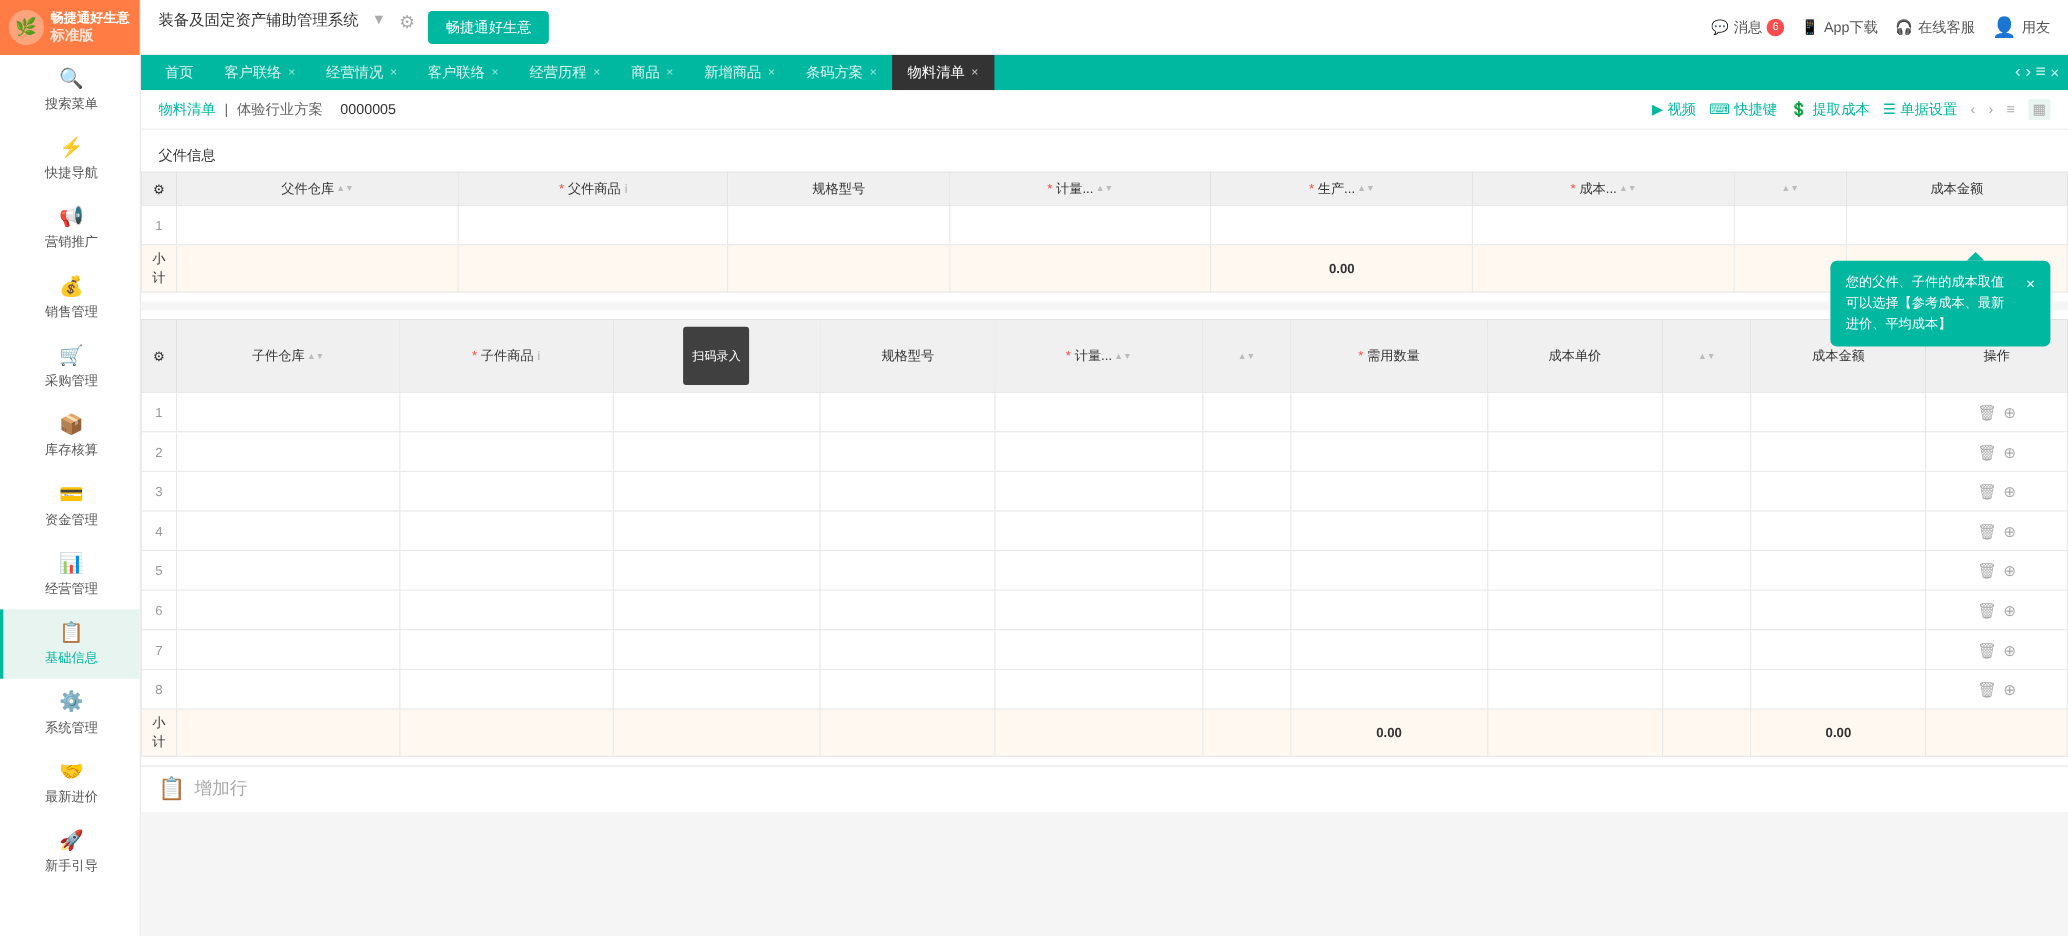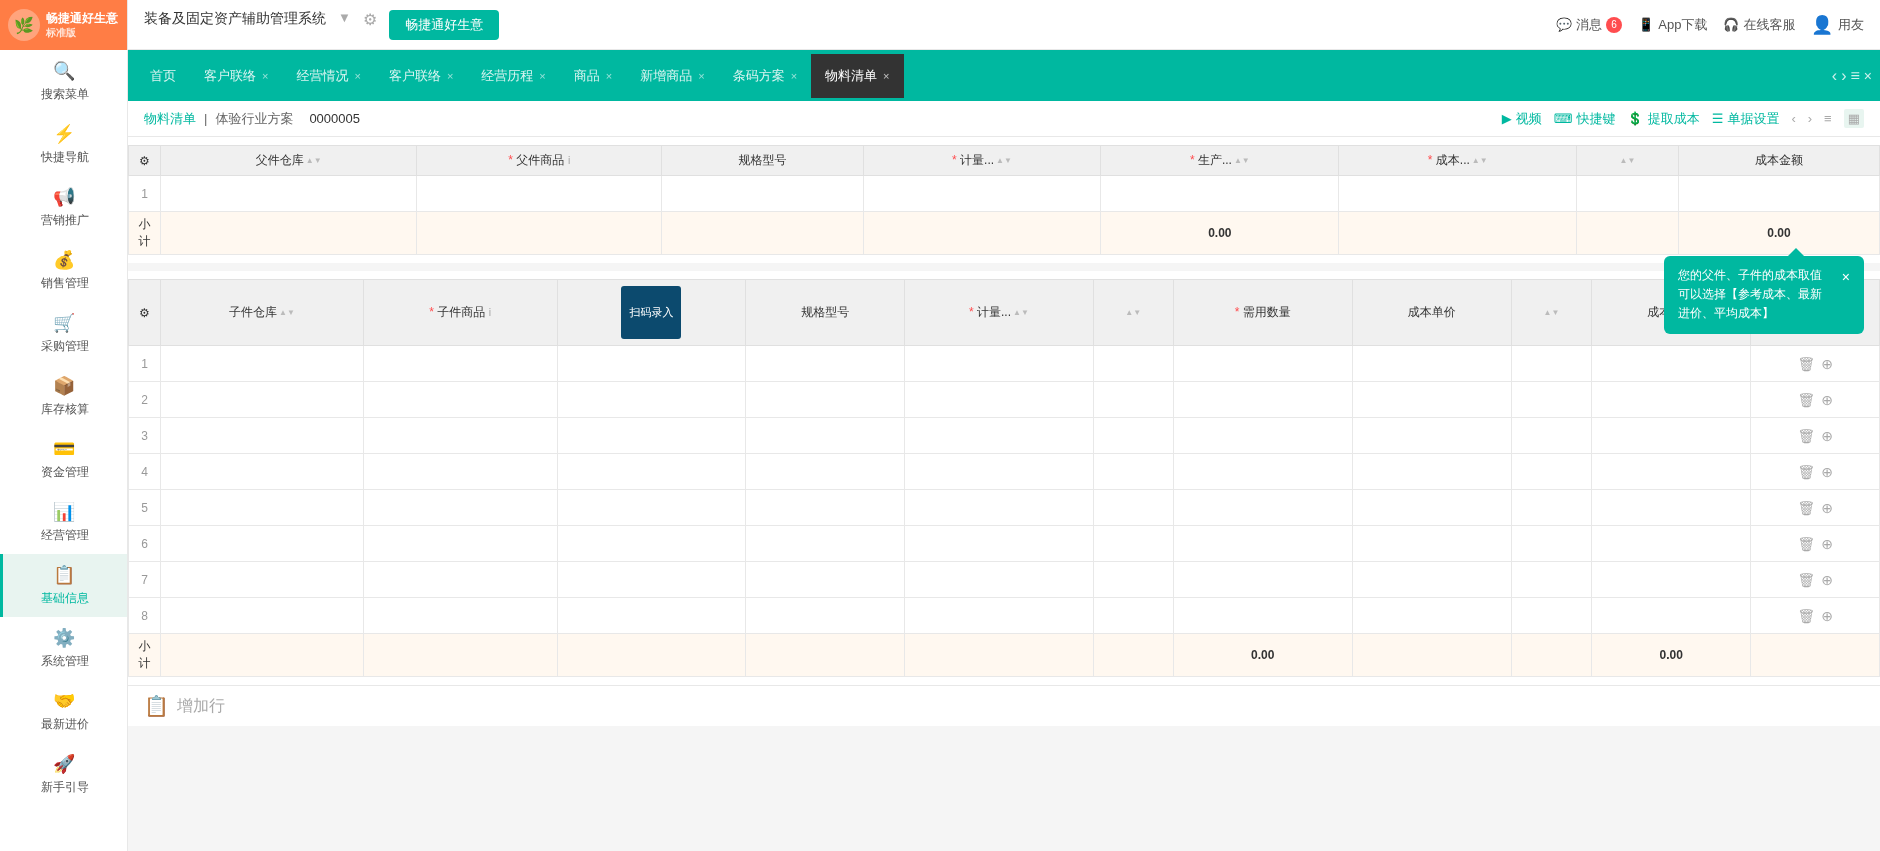--- a/index.html
+++ b/index.html
@@ -20,21 +20,21 @@
     
     .topbar { background: #fff; height: 50px; display: flex; align-items: center; padding: 0 16px; border-bottom: 1px solid #e8e8e8; justify-content: space-between; }
     .topbar-left { display: flex; align-items: flex-start; gap: 12px; }
     .system-title { font-size: 14px; color: #333; font-weight: 500; }
     .topbar-btn { background: #00b8a0; color: #fff; border: none; padding: 6px 16px; border-radius: 4px; cursor: pointer; font-size: 13px; }
     .topbar-right { display: flex; align-items: center; gap: 16px; color: #555; font-size: 13px; }
     .topbar-right-item { display: flex; align-items: center; gap: 4px; cursor: pointer; }
     .badge { background: #ff4d4f; color: #fff; border-radius: 50%; width: 16px; height: 16px; font-size: 10px; display: flex; align-items: center; justify-content: center; }
 
     
-    .nav-tabs { background: #00b8a0; display: flex; align-items: center; height: 51px; padding: 0 8px; overflow: hidden; }
+    .nav-tabs { background: #00b8a0; display: flex; align-items: center; height: 32px; padding: 0 8px; overflow: hidden; }
     .nav-tab { color: rgba(255,255,255,0.85); padding: 0 14px; height: 44px; display: flex; align-items: center; gap: 6px; cursor: pointer; font-size: 13px; white-space: nowrap; }
     .nav-tab.active { background: #333; color: #fff; }
     .nav-tab .close-x { font-size: 11px; opacity: 0.7; }
 
     
     .content { flex: 1; overflow-y: auto; padding: 0; background: #f5f5f5; }
 
     
     .page-header { background: #fff; padding: 8px 16px; border-bottom: 1px solid #e8e8e8; display: flex; align-items: center; justify-content: space-between; }
     .breadcrumb { display: flex; align-items: center; gap: 8px; font-size: 13px; color: #666; }
@@ -45,21 +45,21 @@
     .section { background: #fff; margin: 0; padding: 8px 0; }
     .section-title { padding: 6px 16px; font-size: 13px; font-weight: 500; color: #333; }
 
     
     .data-table { width: 100%; border-collapse: collapse; font-size: 12px; }
     .data-table th { background: #f0f0f0; border: 1px solid #e0e0e0; padding: 6px 8px; text-align: center; color: #333; font-weight: 500; position: relative; white-space: nowrap; }
     .data-table td { border: 1px solid #e8e8e8; padding: 4px 8px; text-align: center; color: #333; height: 36px; }
     .data-table tr.subtotal td { background: #fff8f0; font-weight: 500; }
     .data-table th .required { color: #ff4d4f; }
     .data-table th .info-icon { color: #aaa; font-size: 11px; }
-    .scan-btn { background: #0c4a6e; color: #fff; border: none; padding: 19px 8px; border-radius: 3px; font-size: 11px; cursor: pointer; }
+    .scan-btn { background: #404040; color: #fff; border: none; padding: 19px 8px; border-radius: 3px; font-size: 11px; cursor: pointer; }
     .row-num { color: #999; font-size: 12px; }
     .action-icons { display: flex; align-items: center; justify-content: center; gap: 6px; }
     .action-icon { color: #aaa; cursor: pointer; font-size: 14px; }
     .settings-col { width: 32px; text-align: center; color: #aaa; }
 
     
     .tooltip-popup { position: absolute; right: 16px; top: 155px; background: #00b8a0; color: #fff; padding: 10px 14px; border-radius: 6px; font-size: 12px; line-height: 1.6; max-width: 200px; z-index: 100; }
     .tooltip-popup::before { content: ''; position: absolute; top: -8px; right: 60px; border-left: 8px solid transparent; border-right: 8px solid transparent; border-bottom: 8px solid #00b8a0; }
     .tooltip-close { float: right; cursor: pointer; font-size: 14px; margin-left: 8px; }
 
@@ -72,21 +72,21 @@
     .nav-tabs-end { margin-left: auto; color: rgba(255,255,255,0.8); font-size: 16px; display: flex; align-items: center; gap: 4px; }
   </style>
 </head>
 <body>
 
 <div class="sidebar">
   <div class="sidebar-logo">
     <div class="sidebar-logo-icon">🌿</div>
     <div class="sidebar-logo-text">
       <div>畅捷通好生意</div>
-      <div style="font-size:10px;opacity:0.8">标准版</div>
+      <div style="font-size:13px;opacity:0.8">标准版</div>
     </div>
   </div>
 
   <div class="sidebar-item">
     <span class="icon">🔍</span>
     <span>搜索菜单</span>
   </div>
   <div class="sidebar-item">
     <span class="icon">⚡</span>
     <span>快捷导航</span>
@@ -234,20 +234,21 @@
           <span>单据设置</span>
         </span>
         <span style="color:#aaa;">‹</span>
         <span style="color:#aaa;">›</span>
         <span style="color:#aaa;">≡</span>
         <span style="color:#aaa;background:#e8f5f0;padding:2px 4px;border-radius:2px;">▦</span>
       </div>
     </div>
 
     <div class="section">
+      <div class="section-title">父件信息</div>
       <table class="data-table">
         <thead>
           <tr>
             <th class="settings-col">⚙</th>
             <th>
               <span class="col-sort">
                 <span>父件仓库</span>
                 <span class="sort-arrows">▲▼</span>
               </span>
             </th>

